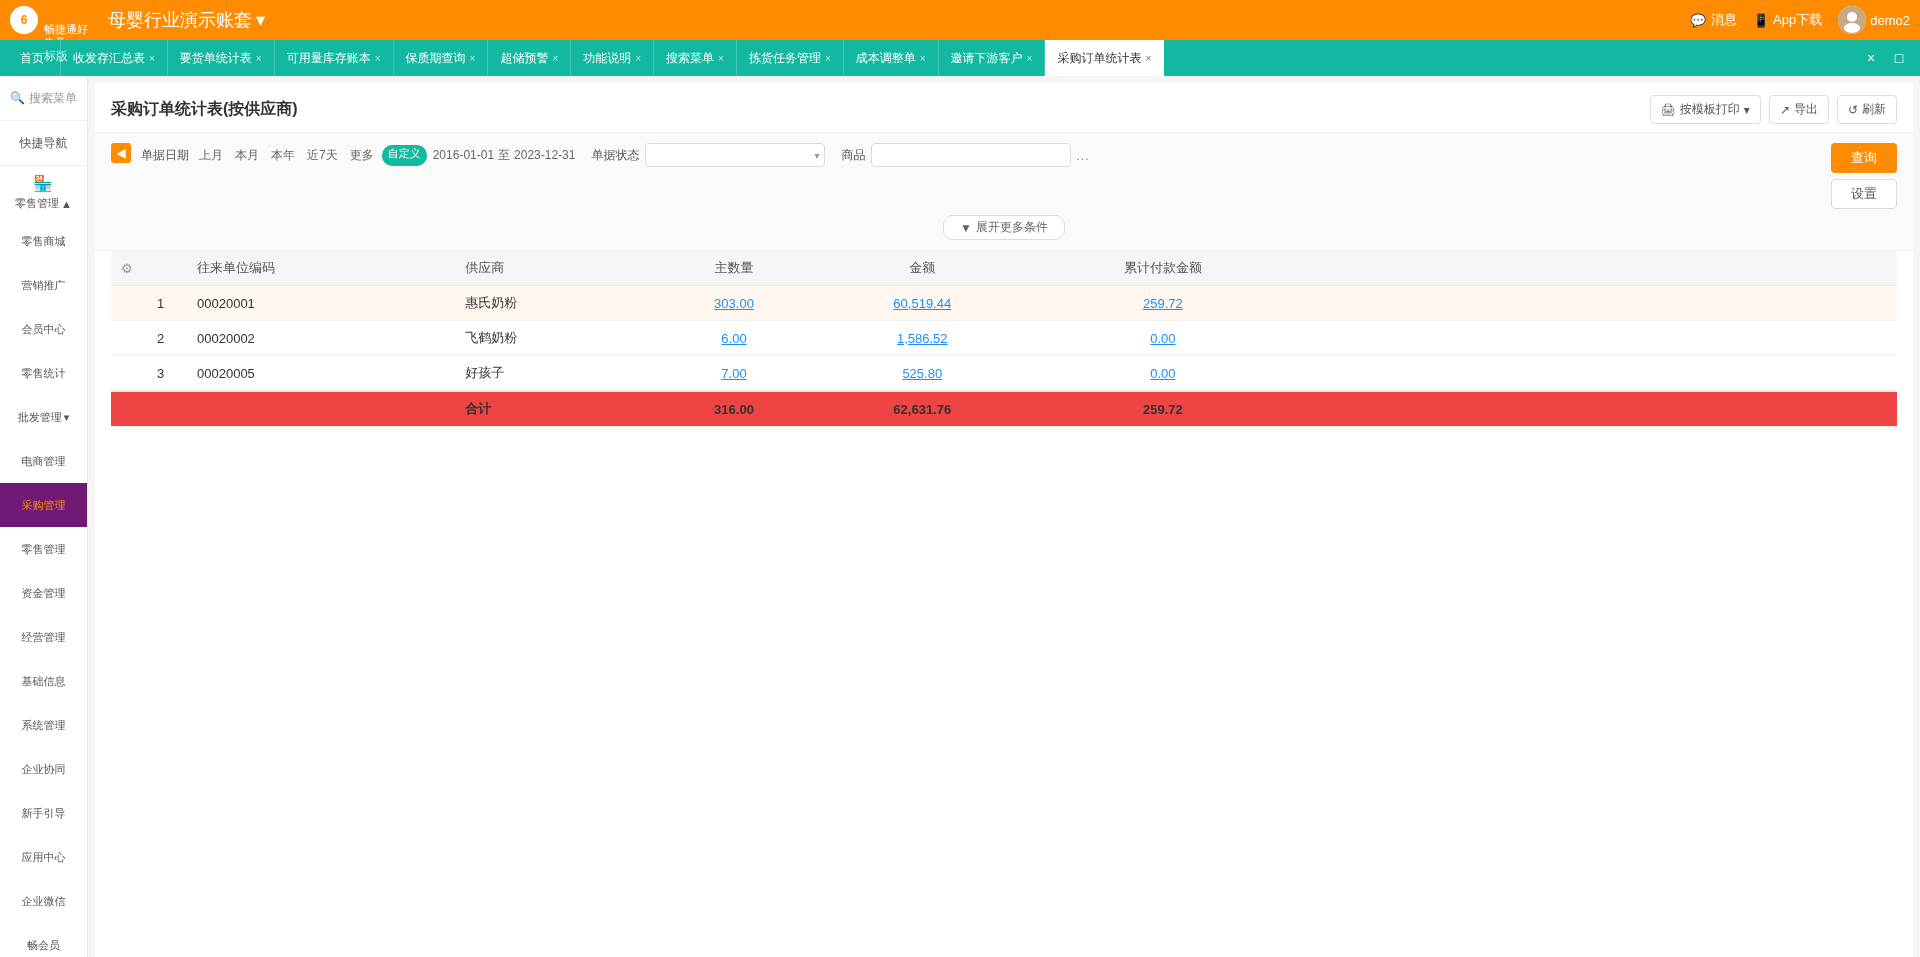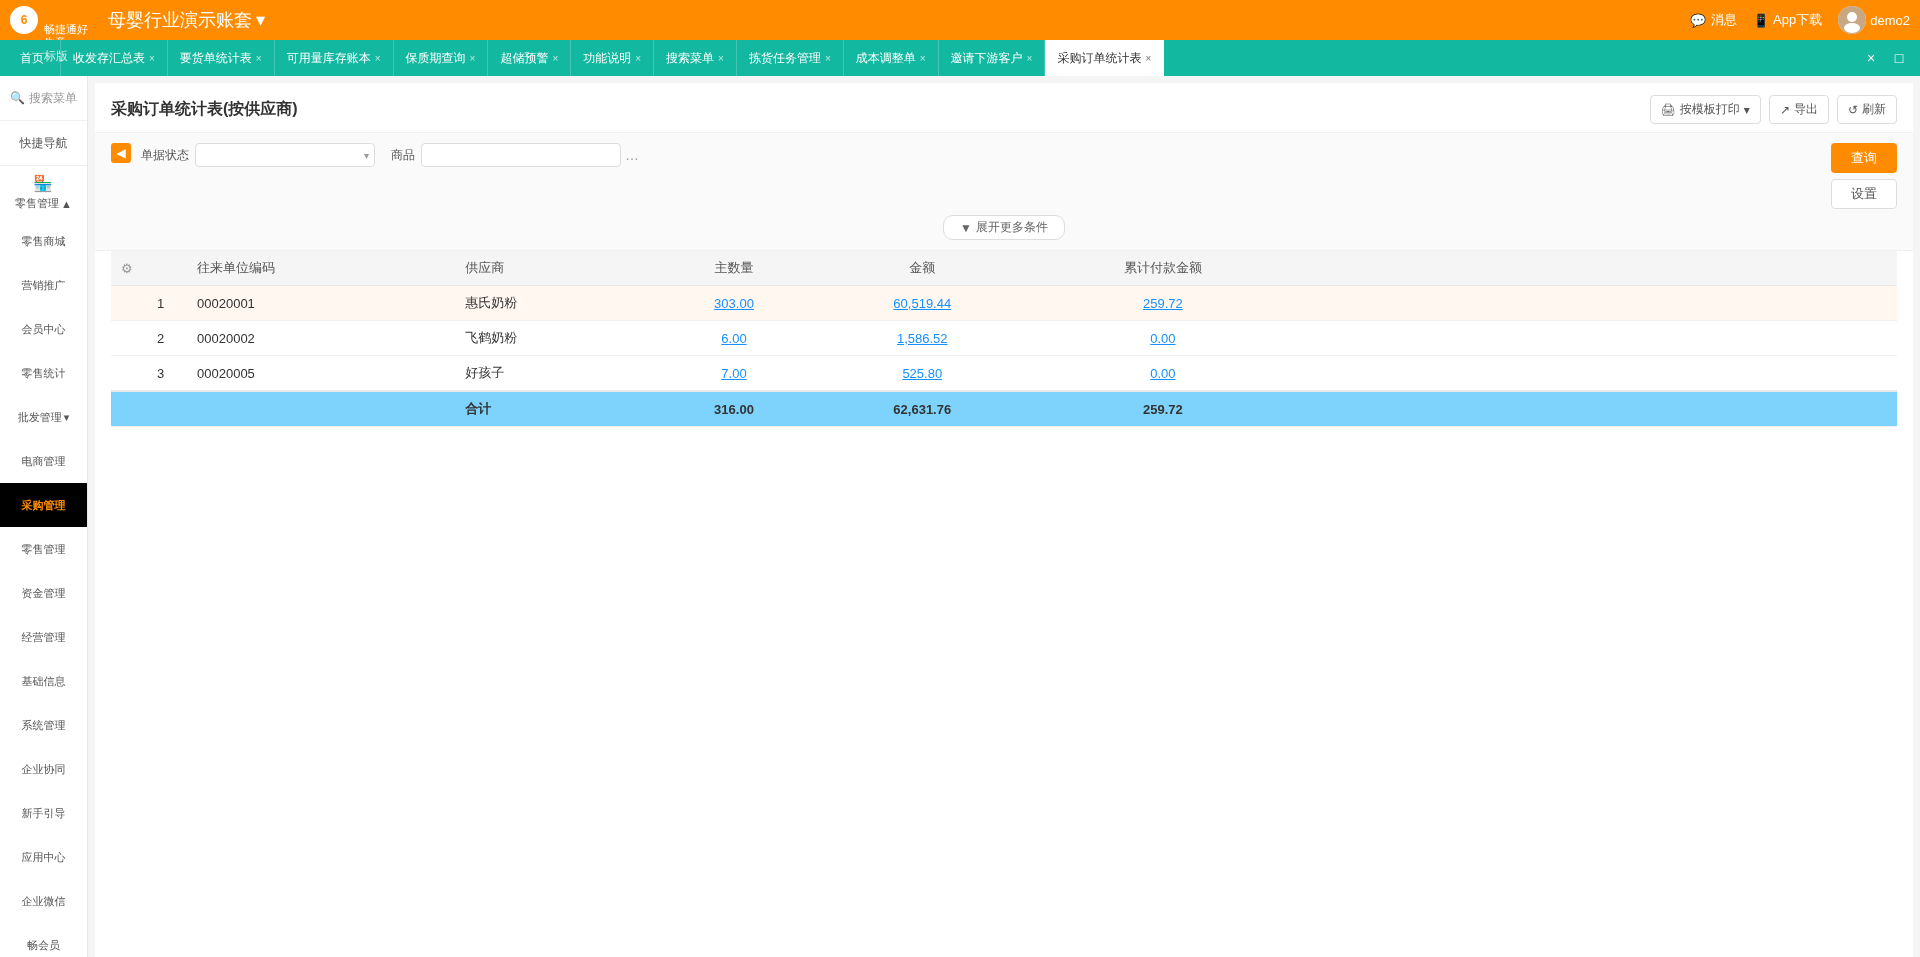--- a/index.html
+++ b/index.html
@@ -163,21 +163,21 @@
     }
     th.center, td.center { text-align: center; }
     td {
       padding: 8px 10px; border-bottom: 1px solid #f0f0f0; color: #333;
     }
     .td-link { color: #1890ff; text-decoration: underline; cursor: pointer; }
     tr.row-highlight { background: #fff7f0; }
     .settings-icon { cursor: pointer; color: #999; }
 
     
-    .table-footer { background: #7dd3fc; border-radius: 12px; }
+    .table-footer { background: #ef4444; border-radius: 12px; }
     .table-footer td { font-weight: bold; color: #333; border-top: 2px solid #e8e8e8; }
 
     
     .collapse-btn {
       width: 20px; height: 20px; background: #ff8c00; border-radius: 3px;
       display: flex; align-items: center; justify-content: center;
       color: #fff; cursor: pointer; font-size: 12px; flex-shrink: 0;
     }
   </style>
 </head>
@@ -309,21 +309,21 @@
       </div>
       <div class="sidebar-nav-item">
         <span style="display:flex;align-items:center;gap:2px;">
           <span>批发管理</span>
           <span>▾</span>
         </span>
       </div>
       <div class="sidebar-nav-item">
         <span>电商管理</span>
       </div>
-      <div class="sidebar-nav-item active" style="color:#ff8c00;font-weight:bold;background:#000000;">
+      <div class="sidebar-nav-item active" style="color:#ff8c00;font-weight:normal;background:#701a75;">
         <span>采购管理</span>
       </div>
       <div class="sidebar-nav-item">
         <span>零售管理</span>
       </div>
       <div class="sidebar-nav-item">
         <span>资金管理</span>
       </div>
       <div class="sidebar-nav-item">
         <span>经营管理</span>
@@ -375,20 +375,36 @@
       </div>
 
       <div style="padding: 10px 16px 4px; background: #fafafa; border-bottom: 1px solid #f0f0f0;">
         <div style="display:flex; align-items:flex-start; gap:10px;">
 
           <div class="collapse-btn">◀</div>
 
           <div style="flex:1; display:flex; flex-direction:column; gap:8px;">
             <div style="display:flex; align-items:center; gap:16px; flex-wrap:wrap;">
 
+              <div class="filter-item">
+                <span class="filter-label">单据日期</span>
+                <div class="date-shortcuts">
+                  <span class="date-shortcut">上月</span>
+                  <span class="date-shortcut">本月</span>
+                  <span class="date-shortcut">本年</span>
+                  <span class="date-shortcut">近7天</span>
+                  <span class="date-shortcut">更多</span>
+                  <span class="custom-badge">自定义</span>
+                </div>
+                <div class="date-range">
+                  <span>2016-01-01</span>
+                  <span>至</span>
+                  <span>2023-12-31</span>
+                </div>
+              </div>
 
               <div class="filter-item">
                 <span class="filter-label">单据状态</span>
                 <div class="filter-select-wrap">
                   <select class="filter-select">
                     <option value=""></option>
                   </select>
                   <span class="select-arrow">▾</span>
                 </div>
               </div>

